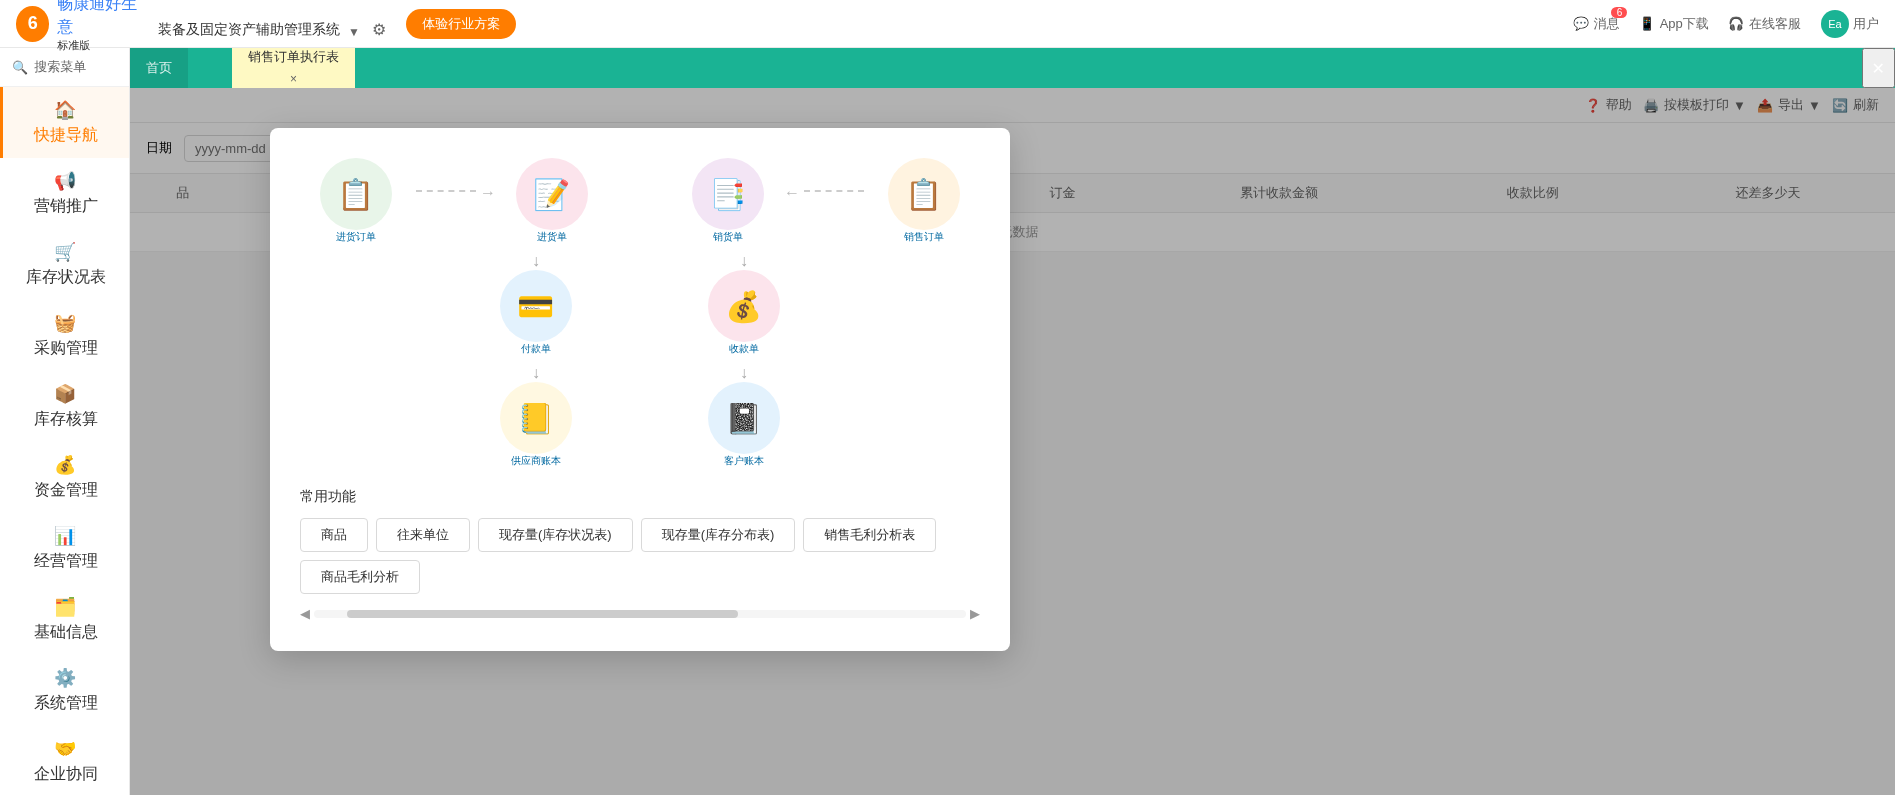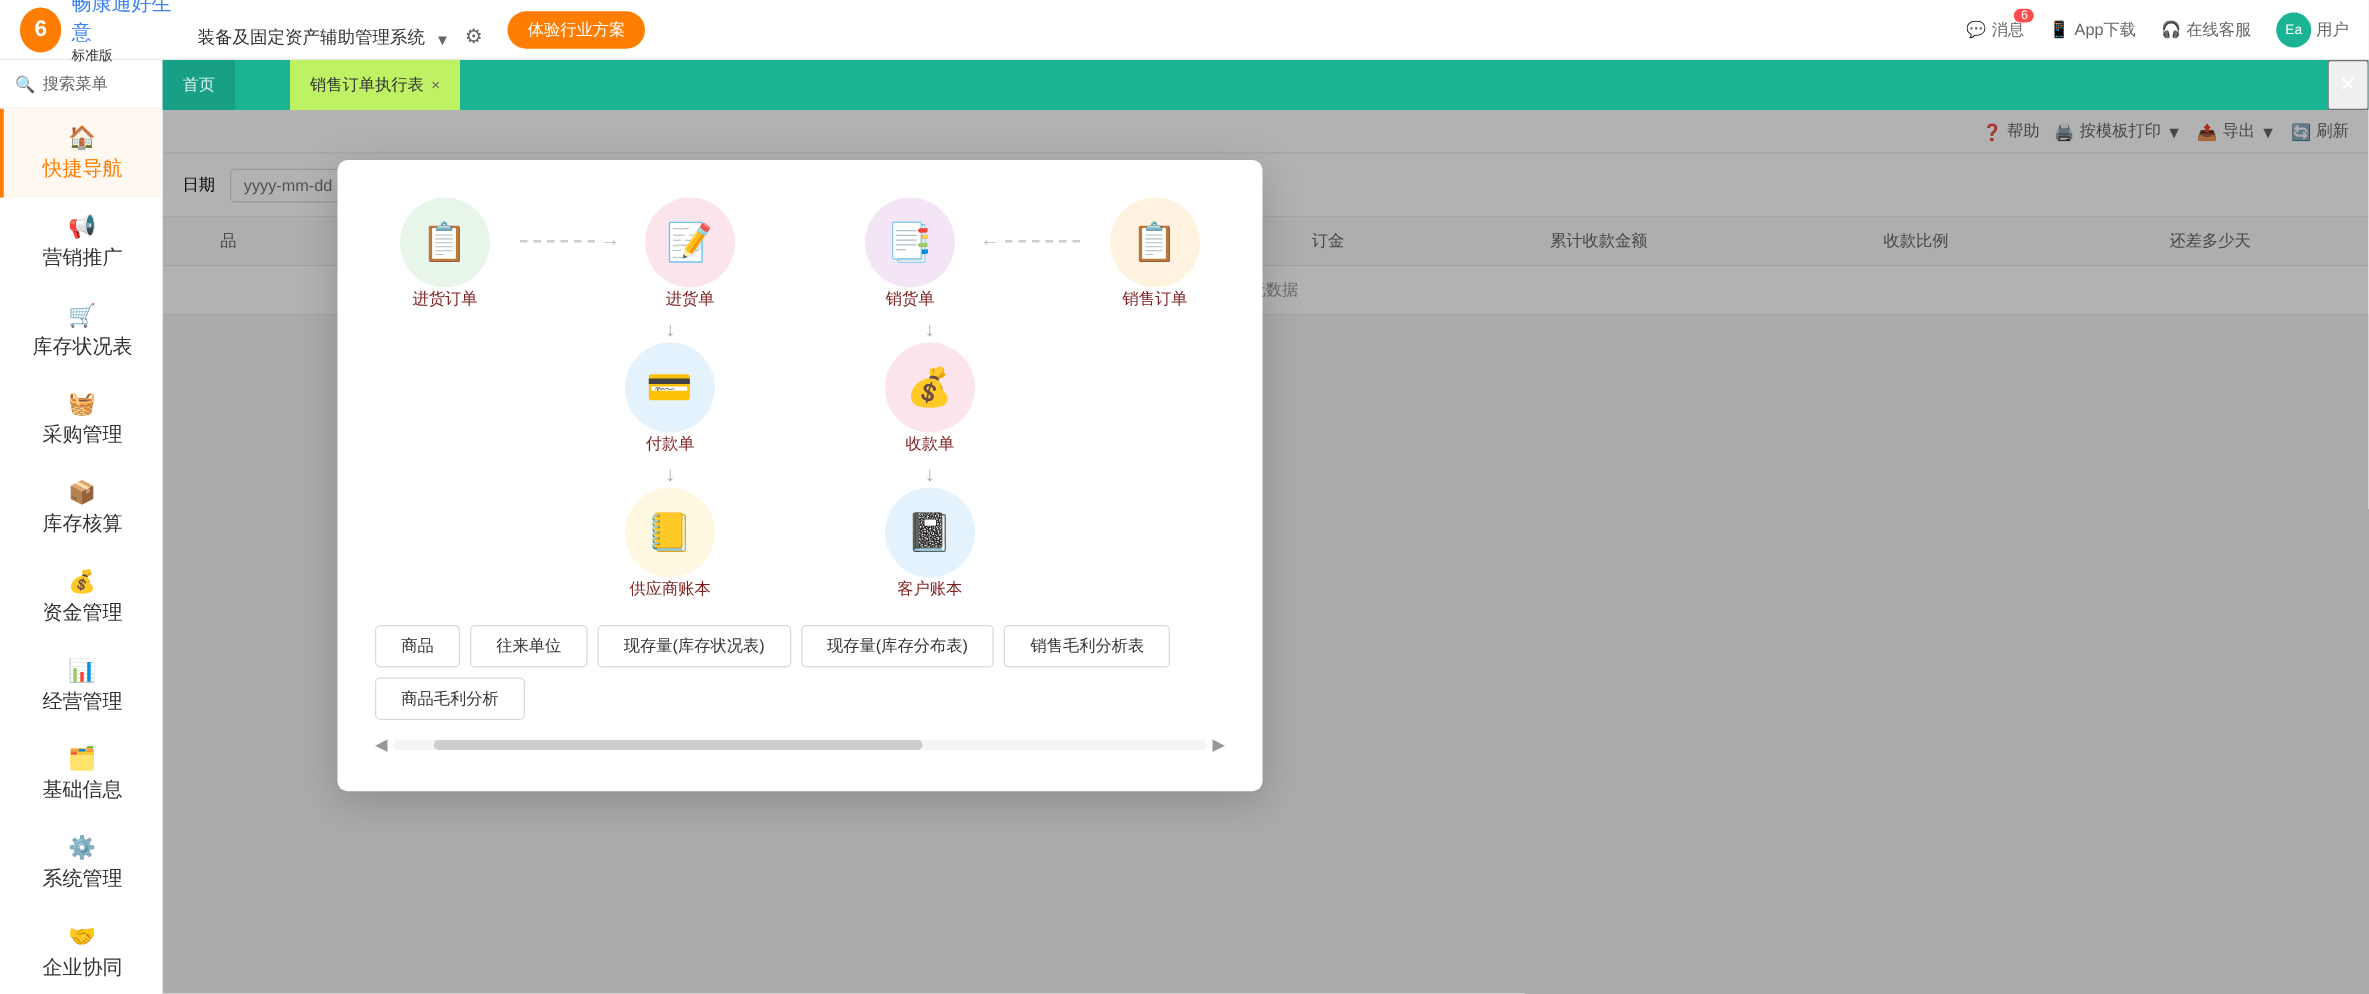--- a/index.html
+++ b/index.html
@@ -149,22 +149,23 @@
       display: flex;
       align-items: center;
       padding: 0 16px;
       cursor: pointer;
       font-size: 13px;
       color: rgba(255,255,255,0.85);
       position: relative;
       gap: 6px;
     }
     .tab-item.active {
-      background: #bef264;
+      background: #fef9c3;
       color: #333;
+      flex-direction: column;
     }
     .tab-home {
       background: #17a085;
     }
     .tab-close {
       font-size: 12px;
       color: #666;
       cursor: pointer;
       background: none;
       border: none;
@@ -317,21 +318,21 @@
     }
     .flow-circle {
       width: 72px;
       height: 72px;
       border-radius: 50%;
       display: flex;
       align-items: center;
       justify-content: center;
       font-size: 28px;
     }
-    .flow-label { font-size: 13px; color: #7f1d1d; text-align: center; font-family: Liberation Serif, serif; }
+    .flow-label { font-size: 10px; color: #0369a1; text-align: center; font-family: Liberation Serif, serif; }
 
     .dashed-line {
       width: 60px;
       height: 2px;
       border-top: 2px dashed #ccc;
       margin: 0 4px;
     }
 
     
     .common-functions { margin-top: 8px; }
@@ -672,20 +673,21 @@
               <div class="flow-circle" style="background:#e3f2fd;">
                 <span style="font-size:30px;">📓</span>
               </div>
               <span class="flow-label">客户账本</span>
             </div>
             <div style="width:40px;"></div>
             <div style="width:140px;"></div>
           </div>
 
           <div class="common-functions">
+            <div class="common-title">常用功能</div>
             <div class="func-buttons">
               <button class="func-btn">商品</button>
               <button class="func-btn">往来单位</button>
               <button class="func-btn">现存量(库存状况表)</button>
               <button class="func-btn">现存量(库存分布表)</button>
               <button class="func-btn">销售毛利分析表</button>
               <button class="func-btn">商品毛利分析</button>
             </div>
           </div>
 

